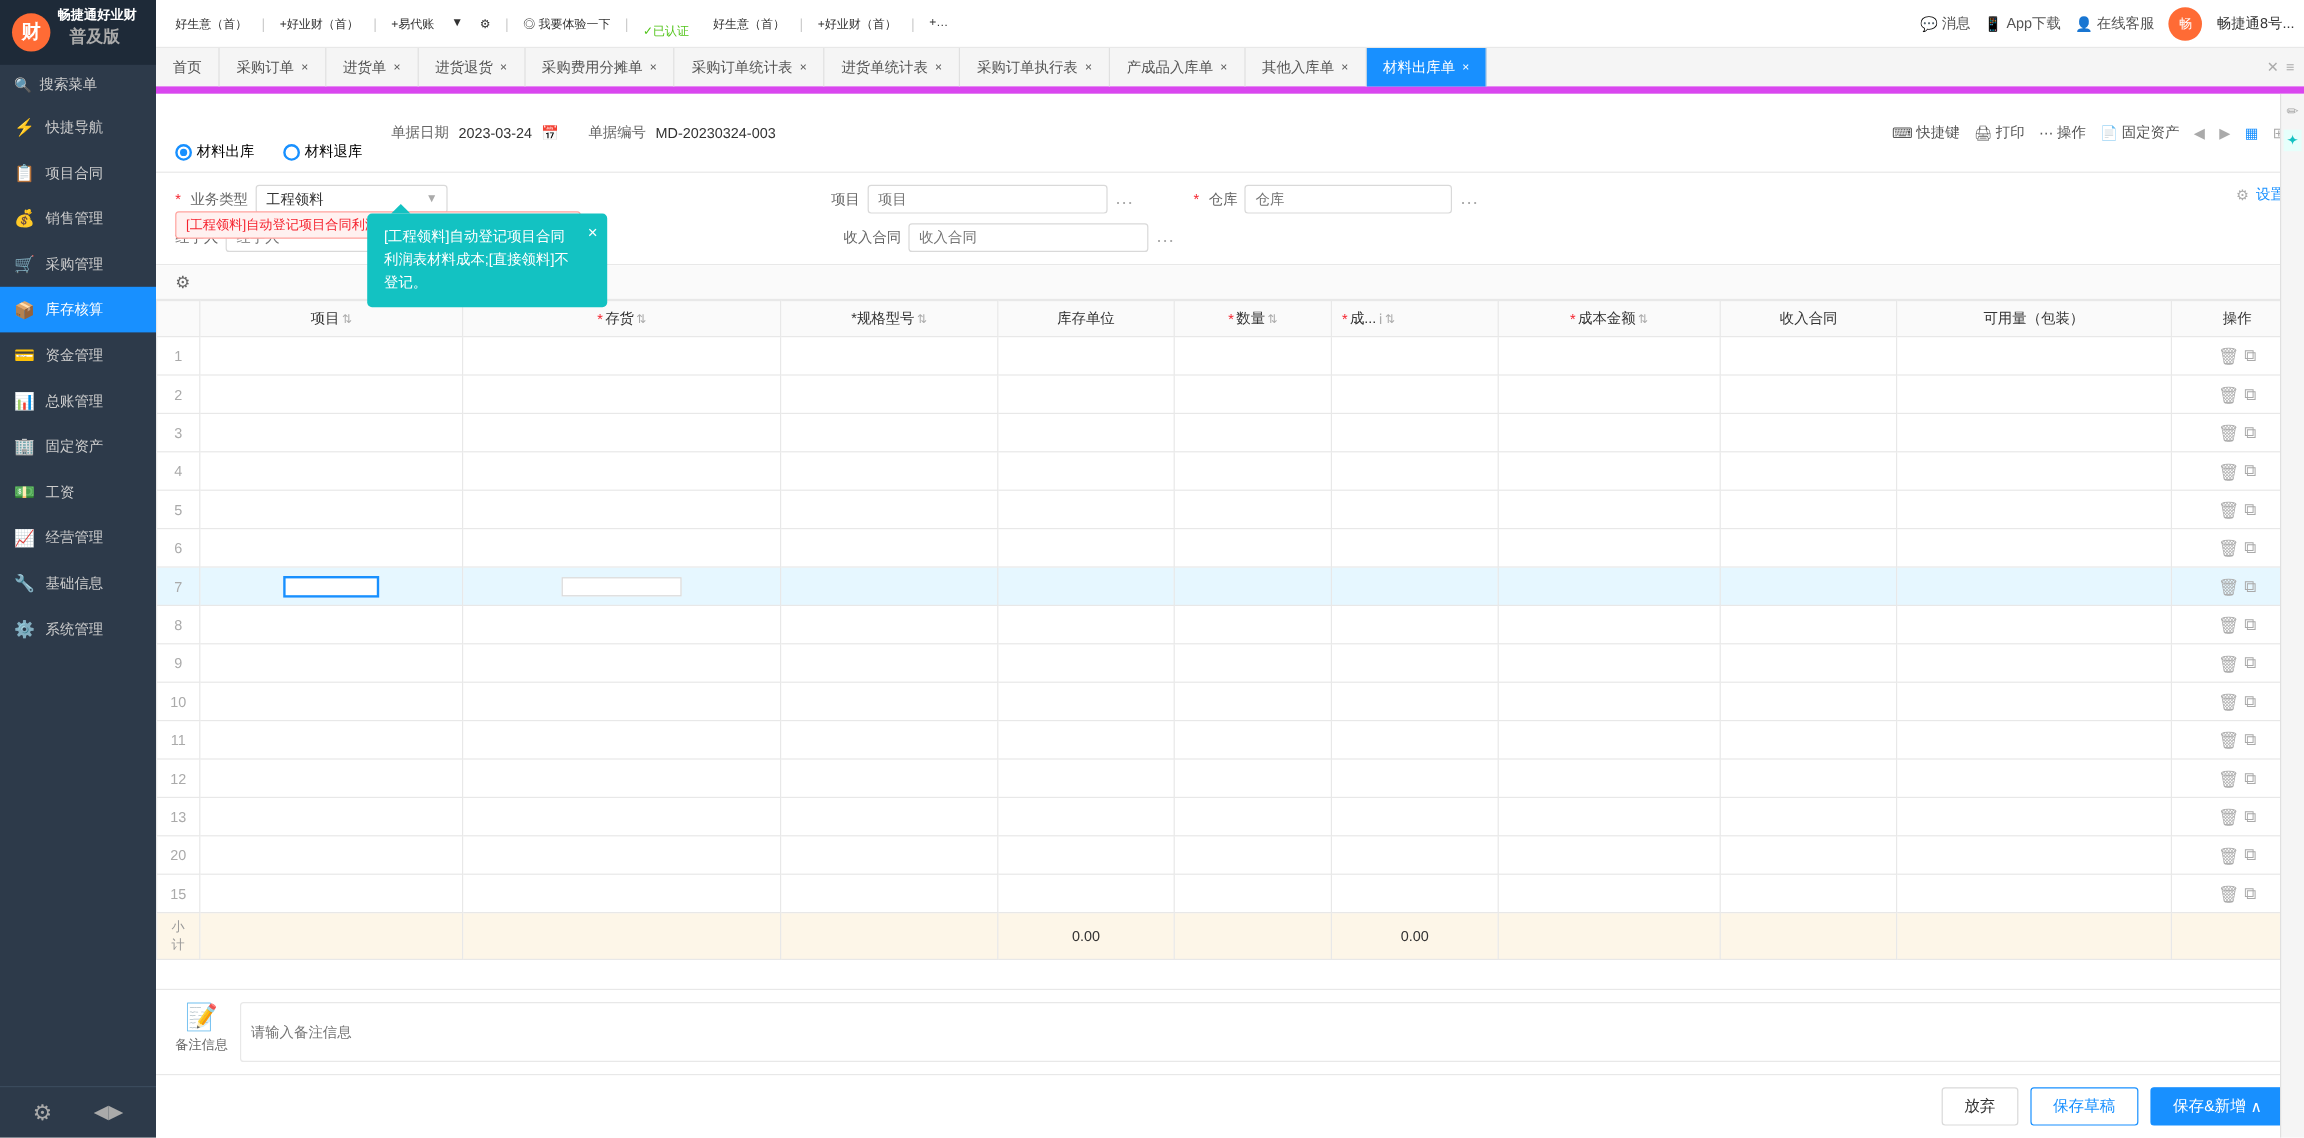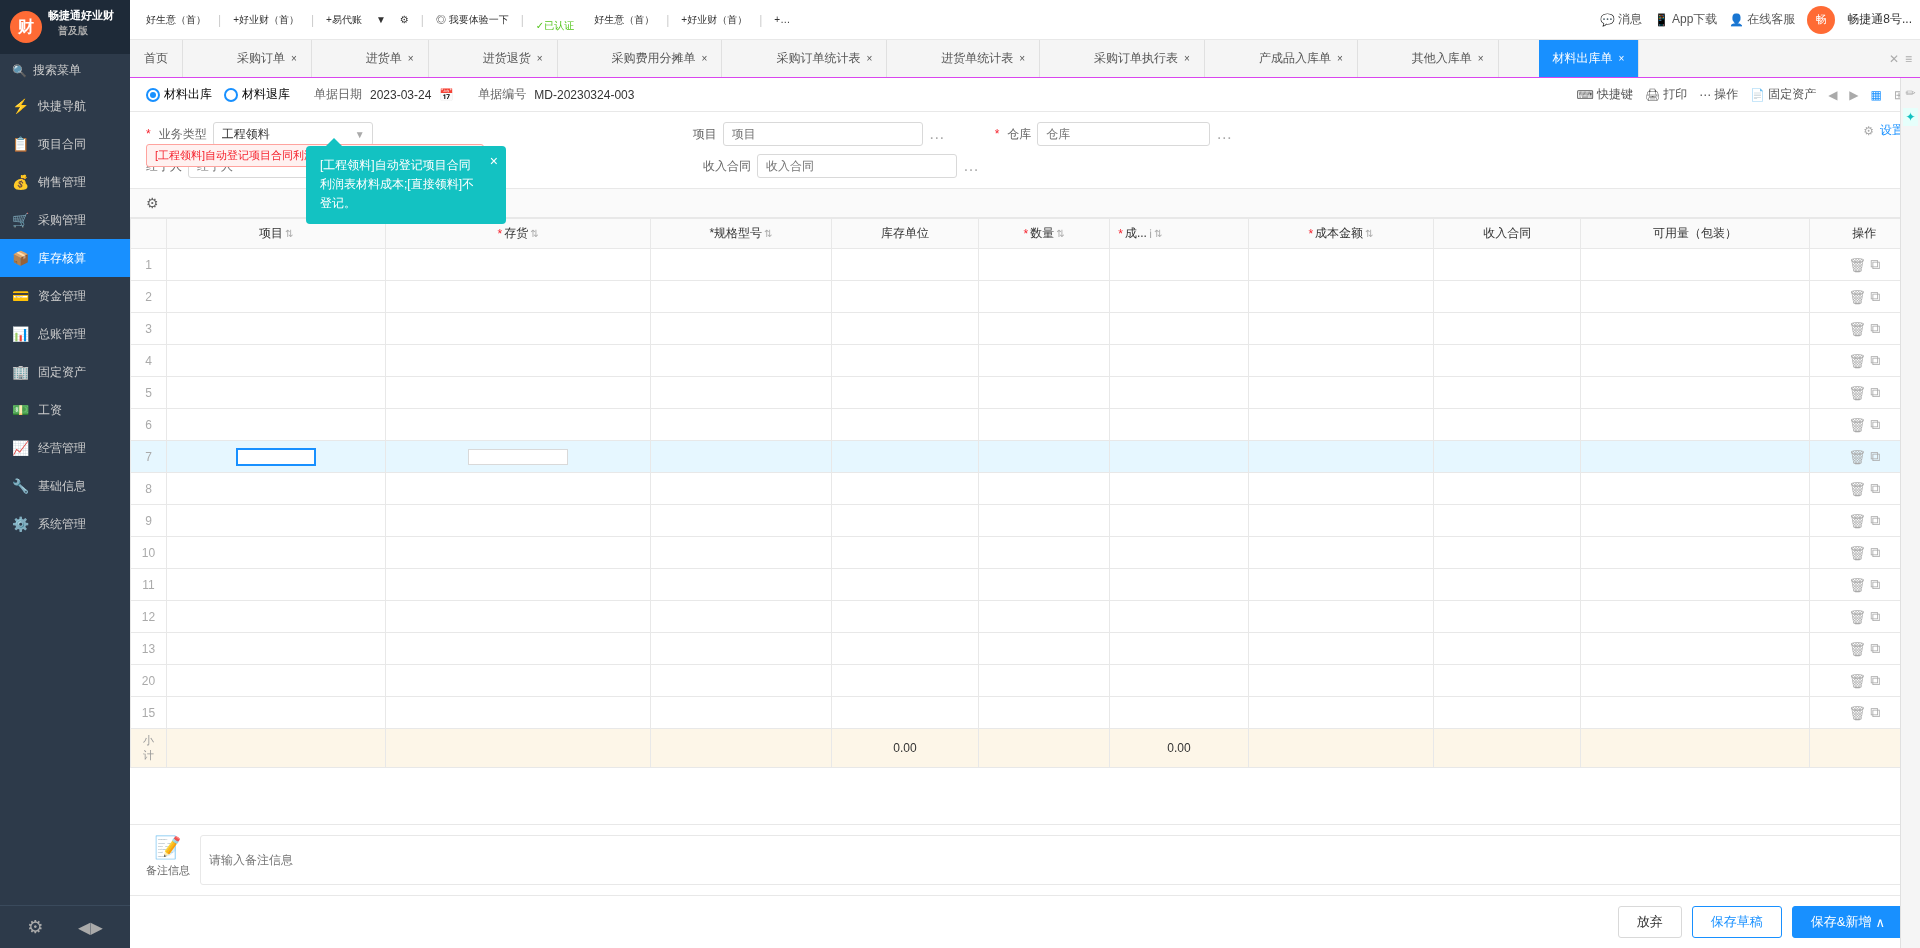--- a/index.html
+++ b/index.html
@@ -3,49 +3,49 @@
   <meta charset="utf-8">
   <style>
     * { margin: 0; padding: 0; box-sizing: border-box; }
     body { font-family: "Microsoft YaHei", "PingFang SC", sans-serif; font-size: 12px; background: #f0f2f5; overflow: hidden; width: 1920px; height: 948px; }
 
     
     .sidebar { position: fixed; left: 0; top: 0; width: 130px; height: 948px; background: #2d3a4a; color: #ccc; display: flex; flex-direction: column; z-index: 100; }
     .sidebar-logo { padding: 12px 10px; background: #1e2a38; color: #fff; font-size: 13px; font-weight: bold; display: flex; align-items: center; gap: 6px; height: 54px; }
     .sidebar-logo-icon { width: 32px; height: 32px; background: #ff6b35; border-radius: 50%; display: flex; align-items: center; justify-content: center; font-size: 16px; color: #fff; }
     .sidebar-logo-text { font-size: 11px; line-height: 1.3; }
-    .sidebar-edition { font-size: 10px; color: #aaa; padding: 2px 10px 8px; }
+    .sidebar-edition { font-size: 14px; color: #aaa; padding: 2px 10px 8px; }
     .sidebar-search { display: flex; align-items: center; gap: 6px; padding: 8px 12px; color: #ccc; cursor: pointer; font-size: 12px; }
     .sidebar-nav-item { display: flex; align-items: center; gap: 8px; padding: 10px 12px; color: #ccc; cursor: pointer; font-size: 12px; }
     .sidebar-nav-item.active { background: #1890ff; color: #fff; }
     .sidebar-nav-icon { width: 18px; height: 18px; display: flex; align-items: center; justify-content: center; font-size: 14px; }
     .sidebar-bottom { margin-top: auto; display: flex; align-items: center; justify-content: space-around; padding: 10px; border-top: 1px solid #3a4a5c; }
 
     
     .topnav { position: fixed; left: 130px; top: 0; right: 0; height: 40px; background: #fff; display: flex; align-items: center; border-bottom: 1px solid #e8e8e8; z-index: 99; padding: 0 8px; gap: 4px; }
     .topnav-item { padding: 4px 8px; font-size: 10px; color: #333; cursor: pointer; white-space: nowrap; display: flex; align-items: center; gap: 3px; }
     .topnav-item.certified { color: #52c41a; margin-top: 12px; }
     .topnav-divider { color: #ccc; }
     .topnav-right { margin-left: auto; display: flex; align-items: center; gap: 12px; }
     .topnav-right-item { display: flex; align-items: center; gap: 3px; font-size: 12px; color: #555; cursor: pointer; }
     .topnav-avatar { width: 28px; height: 28px; border-radius: 50%; background: #ff6b35; display: flex; align-items: center; justify-content: center; color: #fff; font-size: 11px; }
 
     
-    .tabbar { position: fixed; left: 130px; top: 40px; right: 0; height: 38px; background: #f5f5f5; display: flex; align-items: center; border-bottom: 1px solid #d946ef; z-index: 98; overflow: hidden; gap: 40px; }
+    .tabbar { position: fixed; left: 130px; top: 40px; right: 0; height: 38px; background: #f5f5f5; display: flex; align-items: center; border-bottom: 6px solid #d946ef; z-index: 98; overflow: hidden; }
     .tab-item { padding: 0 14px; height: 38px; display: flex; align-items: center; gap: 6px; font-size: 12px; color: #555; cursor: pointer; border-right: 1px solid #e0e0e0; white-space: nowrap; }
     .tab-item.active { background: #1890ff; color: #fff; }
     .tab-close { font-size: 10px; color: inherit; cursor: pointer; }
     .tab-right-actions { margin-left: auto; display: flex; align-items: center; padding: 0 8px; gap: 6px; }
 
     
     .main { position: fixed; left: 130px; top: 78px; right: 0; bottom: 0; background: #fff; overflow: hidden; display: flex; flex-direction: column; }
 
     
     .doc-header { padding: 8px 16px; border-bottom: 1px solid #e8e8e8; display: flex; align-items: center; gap: 12px; }
-    .radio-group { display: flex; align-items: flex-start; gap: 12px; }
+    .radio-group { display: flex; align-items: flex-start; gap: 24px; margin-top: 32px; }
     .radio-item { display: flex; align-items: center; gap: 4px; cursor: pointer; }
     .radio-dot { width: 14px; height: 14px; border-radius: 50%; border: 2px solid #1890ff; display: flex; align-items: center; justify-content: center; }
     .radio-dot.checked::after { content: ''; width: 6px; height: 6px; border-radius: 50%; background: #1890ff; display: block; }
     .doc-info { display: flex; align-items: center; gap: 8px; margin-left: 12px; }
     .doc-label { color: #666; }
     .doc-value { color: #333; font-weight: 500; }
     .doc-actions-right { margin-left: auto; display: flex; align-items: center; gap: 12px; }
     .doc-action-btn { display: flex; align-items: center; gap: 3px; color: #555; cursor: pointer; font-size: 12px; }
 
     

